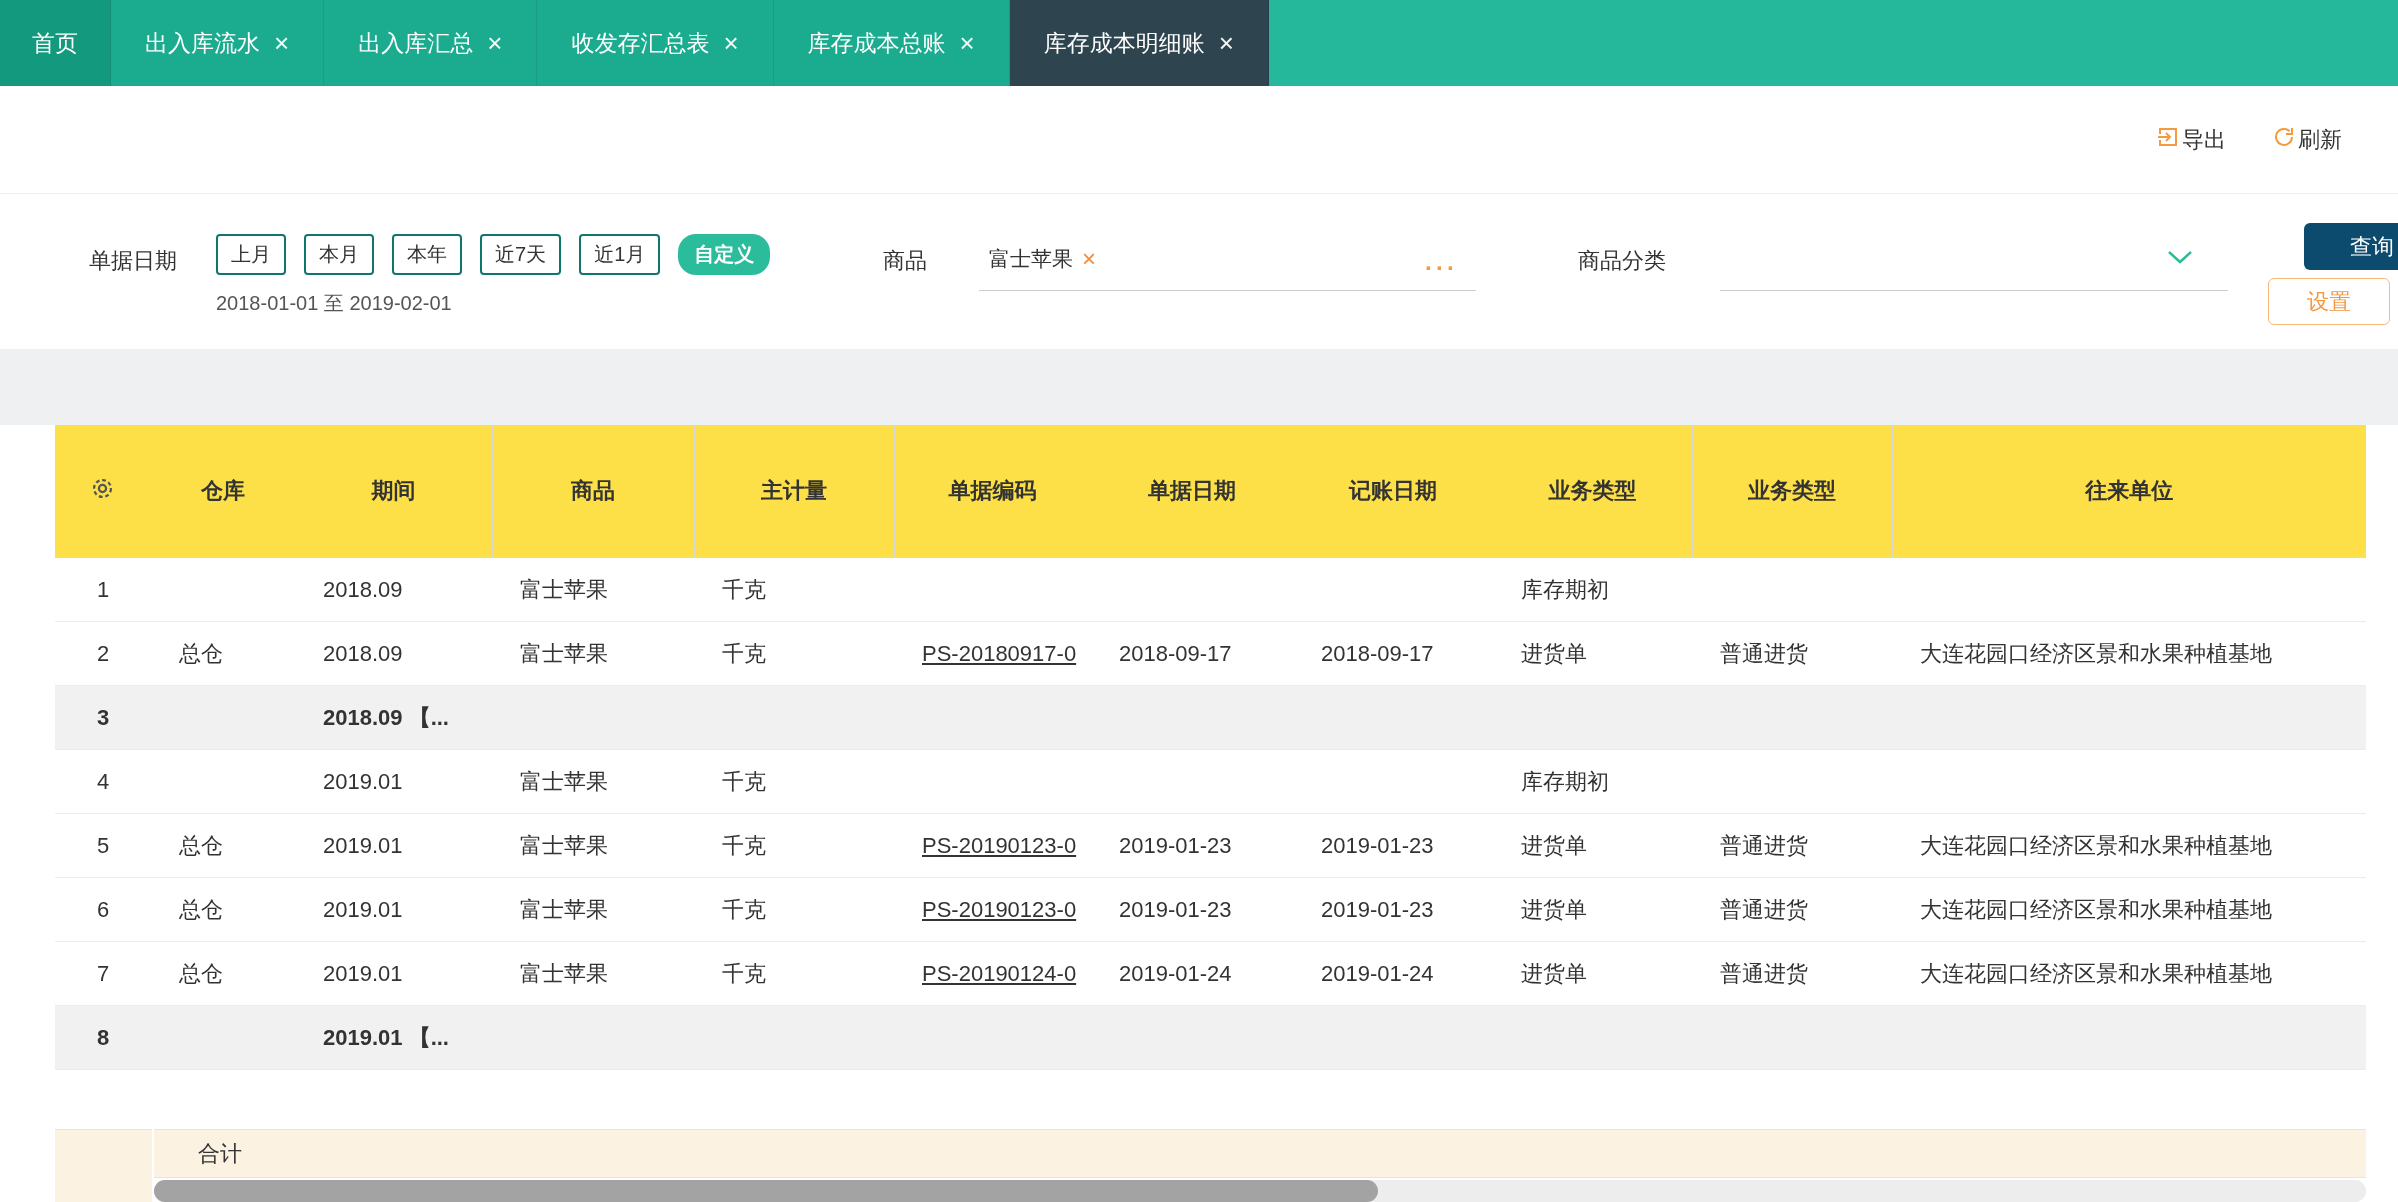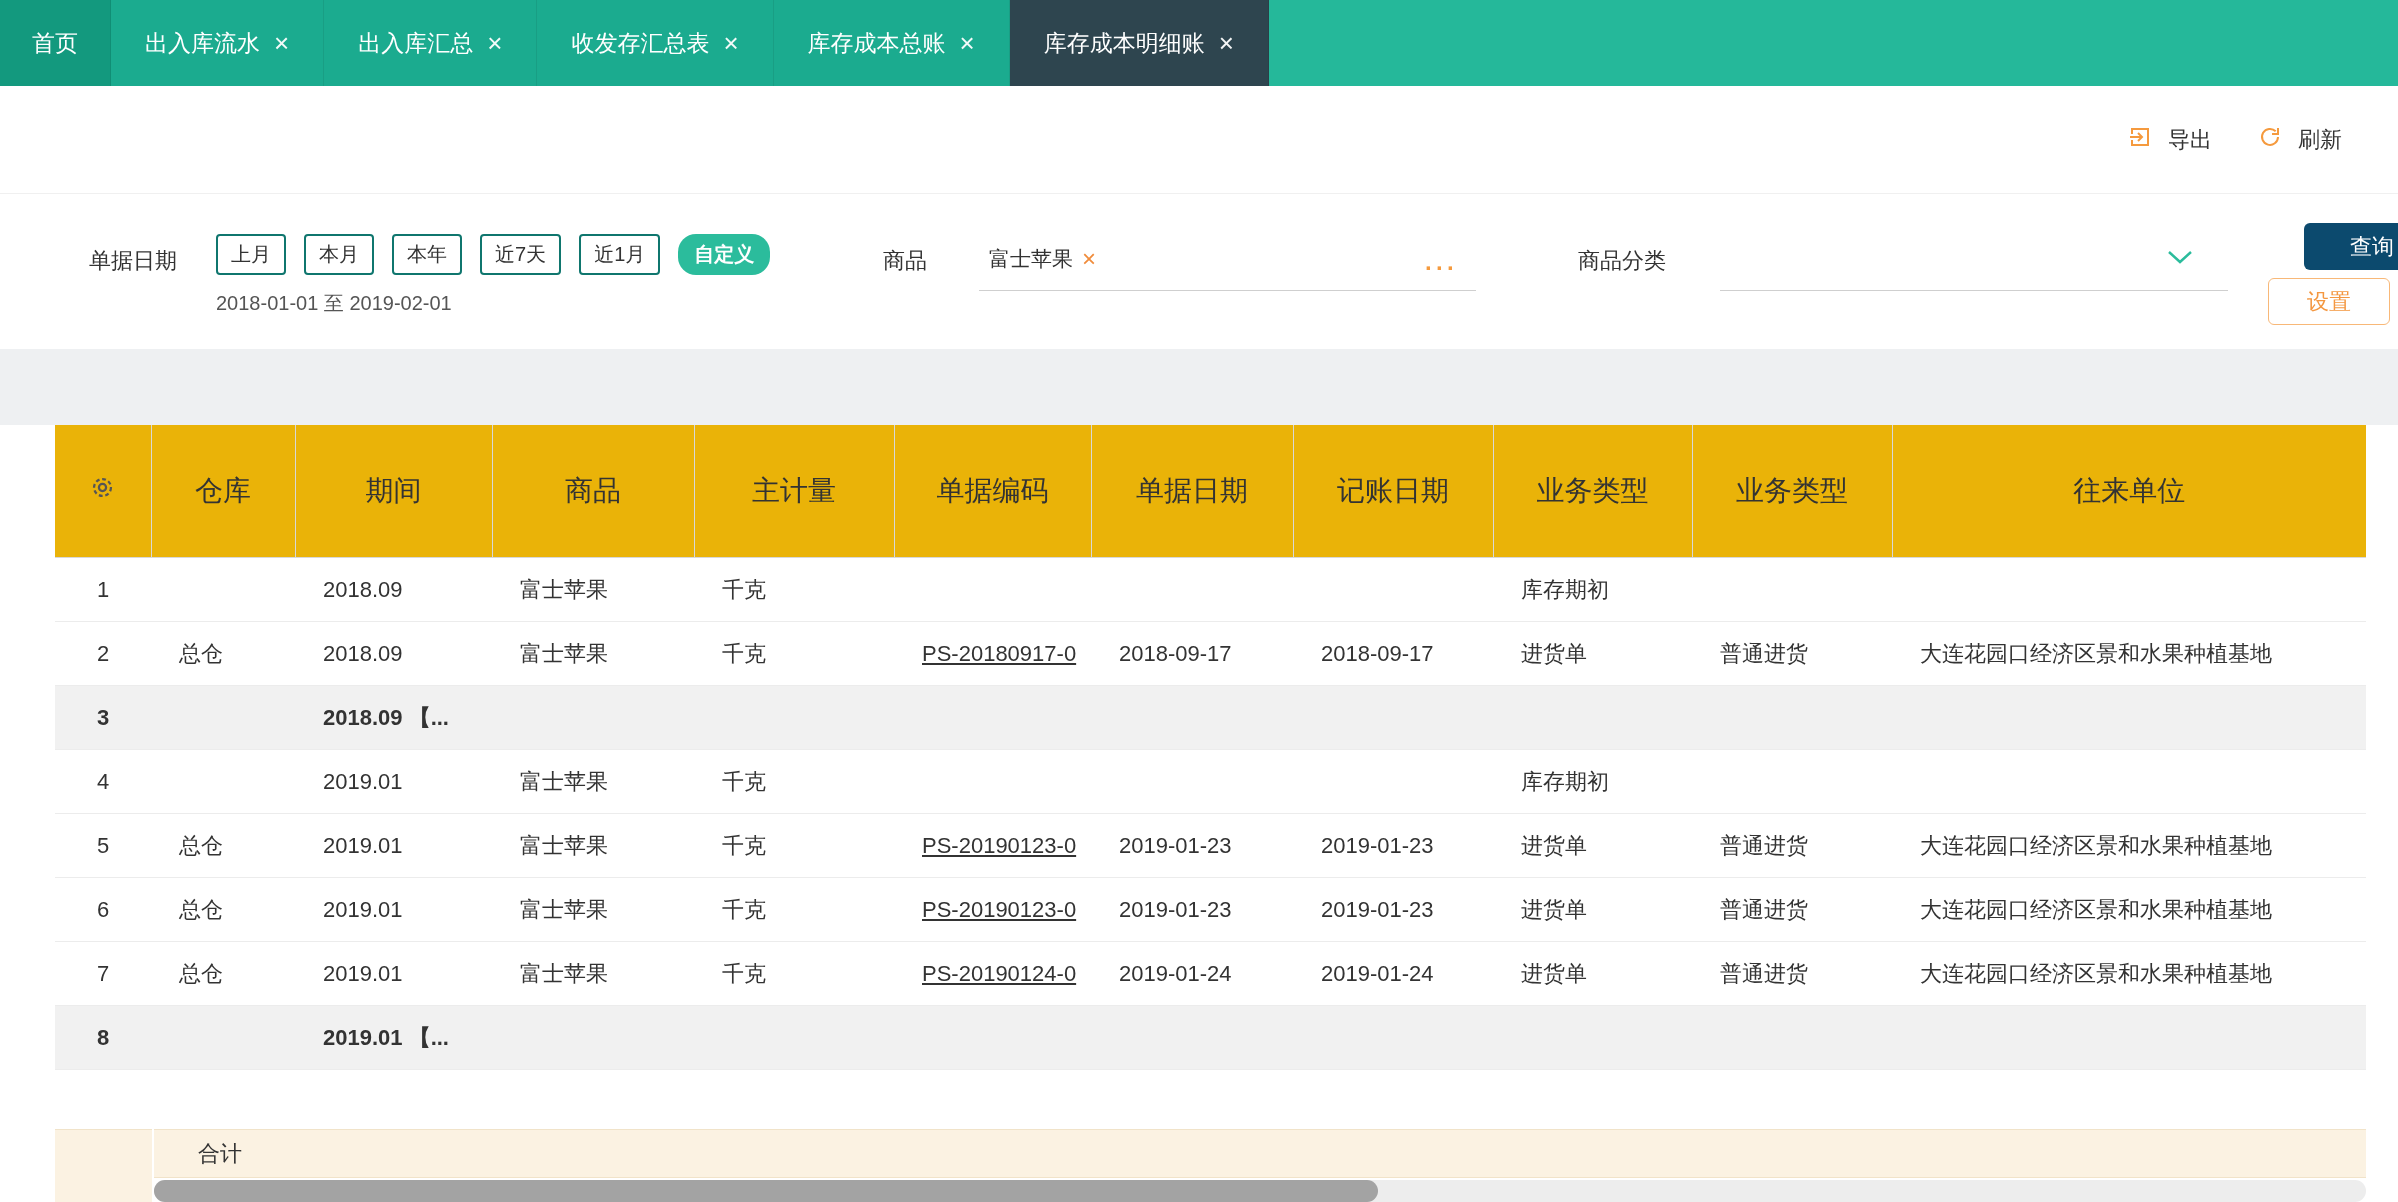--- a/index.html
+++ b/index.html
@@ -13,21 +13,21 @@
        background:#1bab8f;border-right:1px solid rgba(0,0,0,.07);cursor:pointer;white-space:nowrap;}
   .tab.home{background:#13997e;padding:0 32px;}
   .tab.active{background:#2e454f;}
   .tab-close{font-size:26px;line-height:1;opacity:.95;}
   
   .titlebar{position:absolute;top:86px;left:0;width:2398px;height:108px;background:#fff;
             display:flex;align-items:center;padding:0 56px 0 32px;box-sizing:border-box;
             border-bottom:1px solid #f0f0f0;}
   .page-title{font-size:31px;color:#333;}
   .title-actions{margin-left:auto;display:flex;gap:46px;}
-  .t-action{display:flex;align-items:center;gap:16px;font-size:22px;color:#333;cursor:pointer;}
+  .t-action{display:flex;align-items:center;gap:2px;font-size:22px;color:#333;cursor:pointer;}
   
   .filtercard{position:absolute;top:194px;left:0;width:2398px;height:155px;background:#fff;}
   .fl-label{position:absolute;font-size:22px;color:#333;top:52px;}
   .chips{position:absolute;left:216px;top:40px;display:flex;gap:18px;align-items:center;}
   .chip{padding:5px 13px;border:2px solid #0f766e;border-radius:4px;font-size:20px;color:#333;
         background:#fff;cursor:pointer;white-space:nowrap;}
   .pill{padding:7px 16px;border-radius:18px;background:#2bbc9c;color:#fff;font-size:20px;
         font-weight:bold;cursor:pointer;white-space:nowrap;}
   .date-range{position:absolute;left:216px;top:96px;font-size:20px;color:#555;}
   .field{position:absolute;top:34px;height:62px;border-bottom:1px solid #cfcfcf;display:flex;align-items:center;}
@@ -42,21 +42,21 @@
              color:#fff;font-size:22px;border:none;border-radius:6px;cursor:pointer;
              font-family:inherit;margin-left:36px;}
   .btn-settings{position:absolute;left:2268px;top:84px;width:122px;height:47px;background:#fff;
              color:#f49740;font-size:22px;border:1px solid #f8b878;border-radius:6px;cursor:pointer;
              font-family:inherit;}
   
   .graygap{position:absolute;top:349px;left:0;width:2398px;height:76px;background:#eef0f2;}
   
   .tablecard{position:absolute;top:425px;left:0;width:2398px;height:777px;background:#fff;}
   table.grid{position:absolute;left:55px;top:0;width:2311px;border-collapse:collapse;table-layout:fixed;}
-  .grid th{height:130px;background:#eab308;font-size:28px;font-weight:normal;color:#333;
+  .grid th{height:130px;background:#fde047;font-size:22px;font-weight:bold;color:#333;
            border-right:1px solid #d8d8d8;border-bottom:1px solid #d8d8d8;text-align:center;
            white-space:nowrap;overflow:hidden;}
   .grid th:last-child{border-right:none;}
   .grid td{height:63px;font-size:22px;color:#333;border-bottom:1px solid #ececec;
            padding:0 10px 0 28px;white-space:nowrap;overflow:hidden;background:#fff;}
   .grid td.num{text-align:center;padding:0;}
   .grid tr.summary td{background:#f1f1f1;font-weight:bold;}
   .grid tr.summary td.sum-text{padding-left:172px;}
   .doc-link{color:#333;text-decoration:underline;cursor:pointer;}
   

